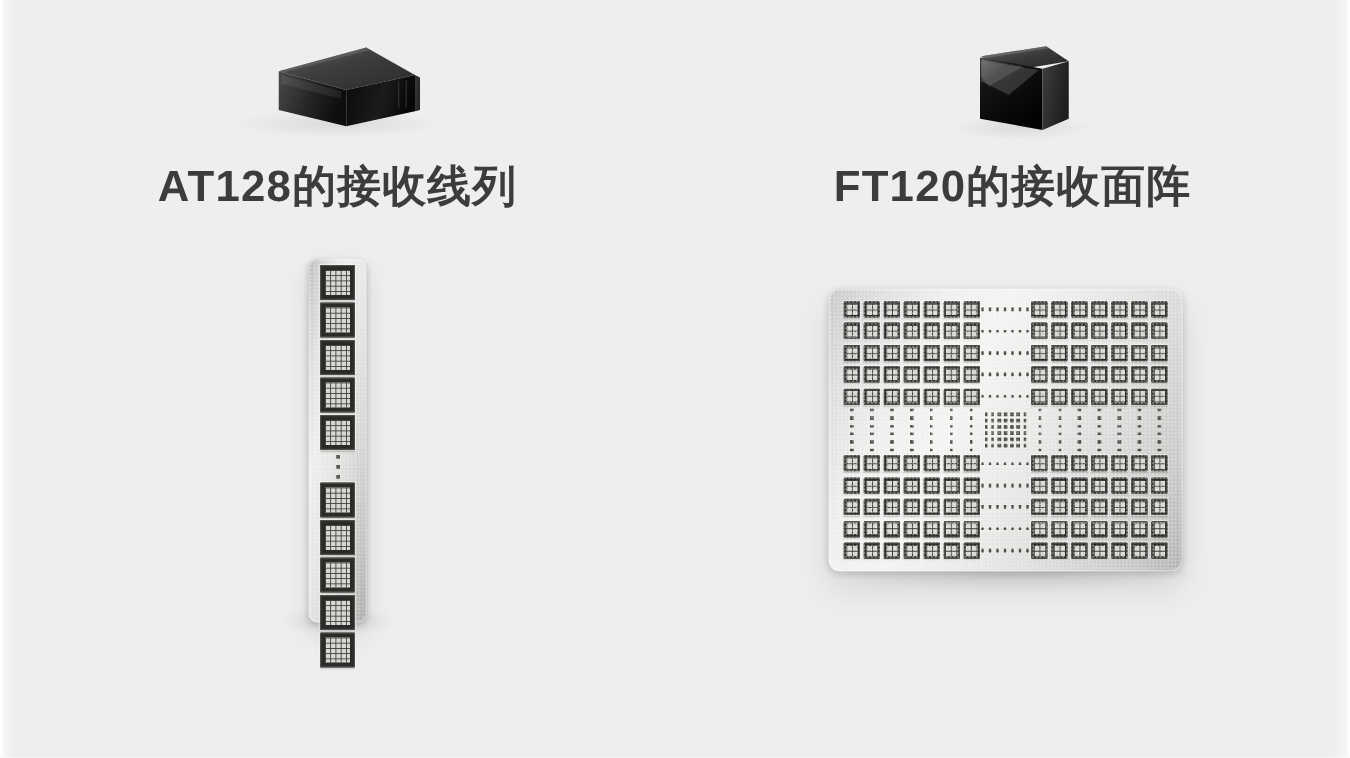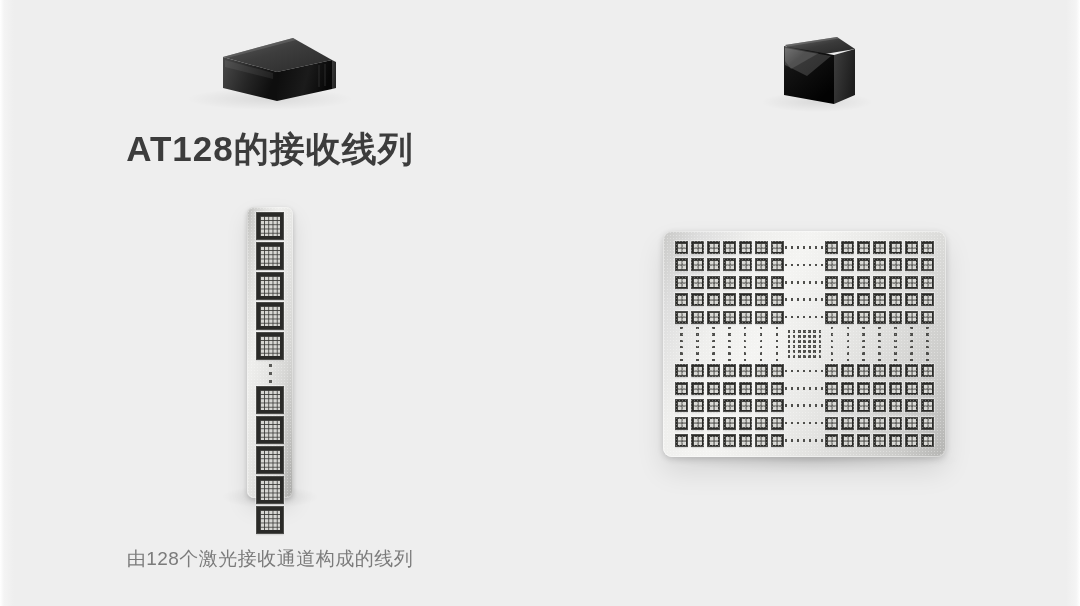--- a/index.html
+++ b/index.html
@@ -271,21 +271,20 @@
       <div class="strip-row-sp"></div>
       <div class="mod">
           <div class="inner"></div>
         </div>
       <div class="strip-row-sp"></div>
       <div class="mod">
           <div class="inner"></div>
         </div>
     </div>
 
-    <div class="caption">由128个激光接收通道构成的线列</div>
   </div>
 
   <div class="panel right">
 
     <div class="shadow" style="left:222px; top:92px; width:110px; height:20px;"></div>
 
     <div class="device-wrap" style="left:231px; top:29px;">
       <svg width="98" height="82" viewBox="0 0 98 82">
         <defs>
           <linearGradient id="cTop" x1="0" y1="0" x2="0.8" y2="1">
@@ -311,20 +310,21 @@
 
         <path d="M63 26 L84 20 L84 66 L63 75 Z" fill="url(#cSide)"></path>
 
         <path d="M14 19 L60 27 L36 47 L14 36 Z" fill="#ffffff" opacity="0.16"></path>
         <path d="M14 18 L48 24 L20 40 L14 32 Z" fill="#ffffff" opacity="0.12"></path>
 
         <path d="M14 16 L66 8 L68 9.5 L17 17.5 Z" fill="#7d7d7d" opacity="0.5"></path>
       </svg>
     </div>
 
+    <div class="title">FT120的接收面阵</div>
 
     <div class="shadow" style="left:128px; top:446px; width:290px; height:28px;"></div>
 
     <div class="plate" style="left:123px;">
       <div class="grid" id="areaGrid">
           <div class="mod">
             <div class="inner"></div>
           </div>
           <div class="mod">
             <div class="inner"></div>

